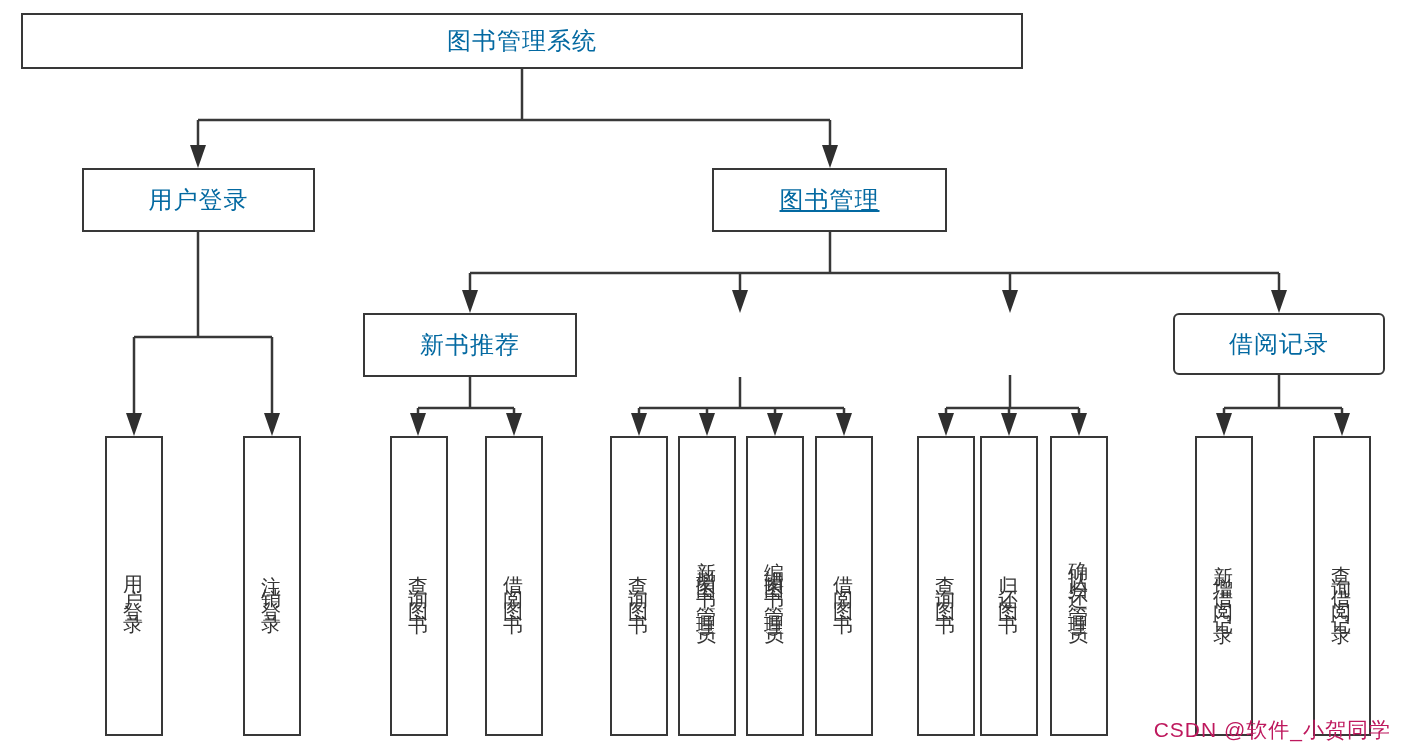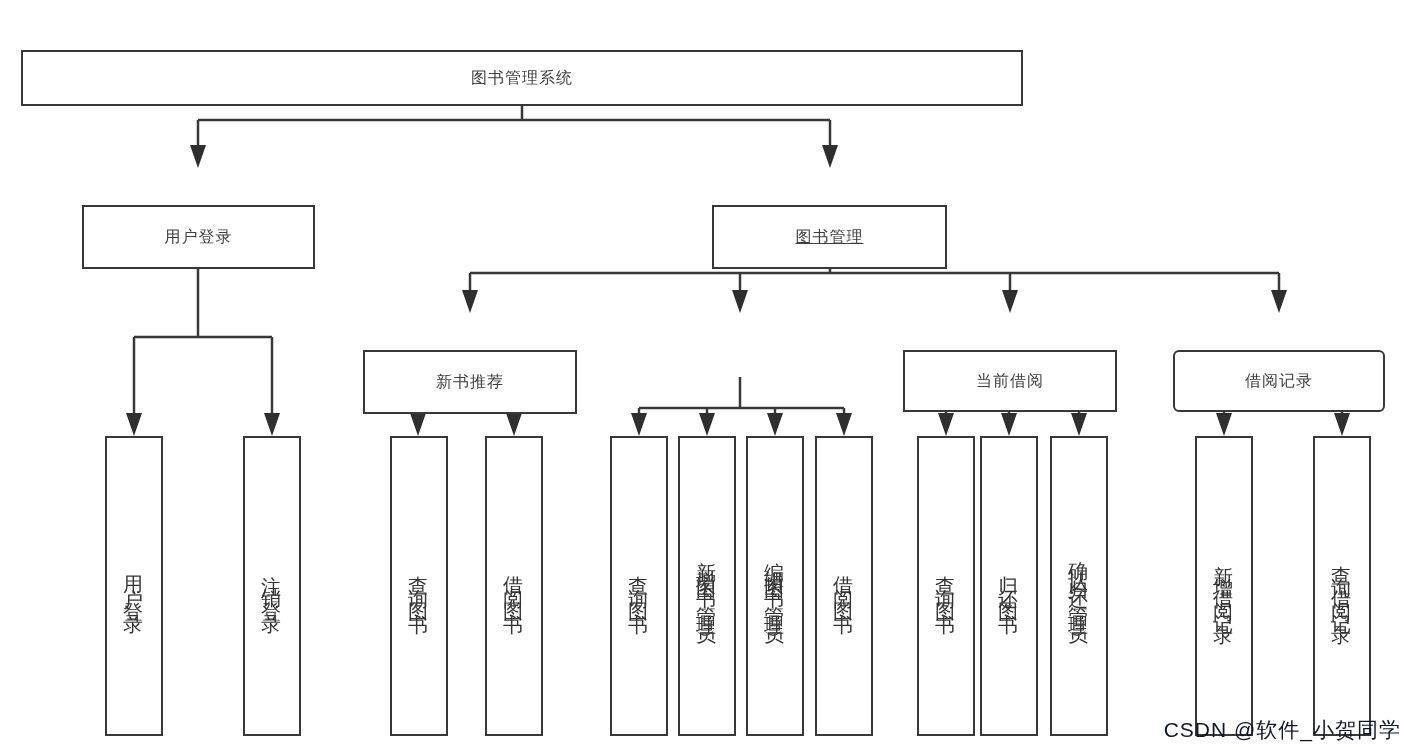--- a/index.html
+++ b/index.html
@@ -10,47 +10,46 @@
     font-family:"Liberation Sans","DejaVu Sans",sans-serif;
     overflow:hidden;
   }
   .connectors{position:absolute;left:0;top:0;width:1405px;height:747px;}
   .node{
     position:absolute;
     box-sizing:border-box;
     border:2.5px solid #383838;
     background:#ffffff;
     display:flex;align-items:center;justify-content:center;
-    color:#404040;
-    font-size:16px;
+    color:#0369a1;
+    font-size:24px;
     letter-spacing:1px;
     z-index:2;
-    margin-top:37px;
   }
   .leaf{
     position:absolute;
     box-sizing:border-box;
     border:2.5px solid #383838;
     background:#ffffff;
     width:58px;height:300px;top:436px;
     display:flex;align-items:center;justify-content:center;
     writing-mode:vertical-rl;
     text-orientation:mixed;
     color:#333333;
     font-size:20px;
     letter-spacing:13px;
     z-index:2;
   }
   .leaf.long{letter-spacing:9px;}
   .leaf.mid{letter-spacing:12px;}
   .watermark{
     position:absolute;
-    right:4px;bottom:3px;
+    right:14px;bottom:3px;
     font-size:21px;
-    color:#0f172a;
+    color:#be185d;
     letter-spacing:1px;
     z-index:3;
     white-space:nowrap;
   }
 </style>
 </head>
 <body>
 
 <div class="canvas">
 
@@ -122,21 +121,20 @@
       <polygon points="1334,413 1350,413 1342,436"></polygon>
     </g>
   </svg>
 
   <div class="node" style="left:21px;top:13px;width:1002px;height:56px;">图书管理系统</div>
 
   <div class="node" style="left:82px;top:168px;width:233px;height:64px;">用户登录</div>
   <div class="node" style="left:712px;top:168px;width:235px;height:64px;text-decoration:underline;">图书管理</div>
 
   <div class="node" style="left:363px;top:313px;width:214px;height:64px;">新书推荐</div>
-  <div class="node" style="left:903px;top:313px;width:214px;height:62px;">当前借阅</div>
   <div class="node" style="left:1173px;top:313px;width:212px;height:62px;border-radius:6px;">借阅记录</div>
 
   <div class="leaf" style="left:105px;">用户登录</div>
   <div class="leaf" style="left:243px;">注销登录</div>
 
   <div class="leaf" style="left:390px;">查询图书</div>
   <div class="leaf" style="left:485px;">借阅图书</div>
 
   <div class="leaf" style="left:610px;">查询图书</div>
   <div class="leaf long" style="left:678px;">新增图书（管理员）</div>

